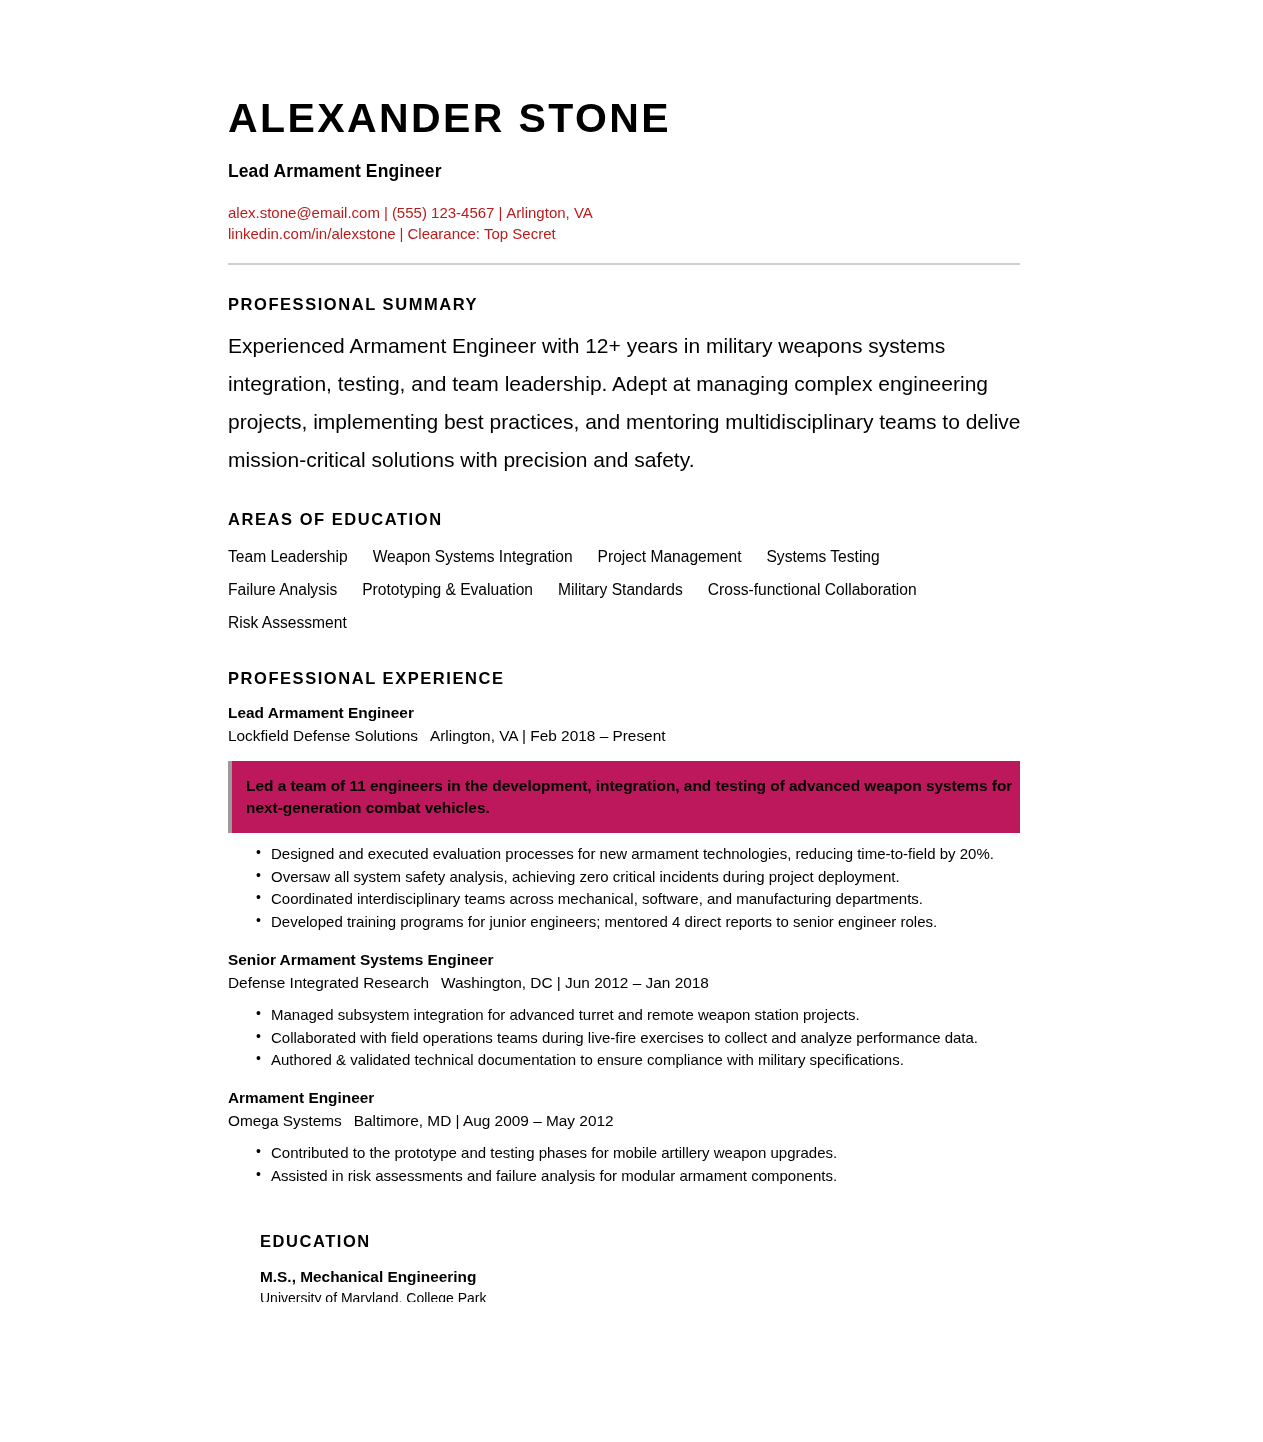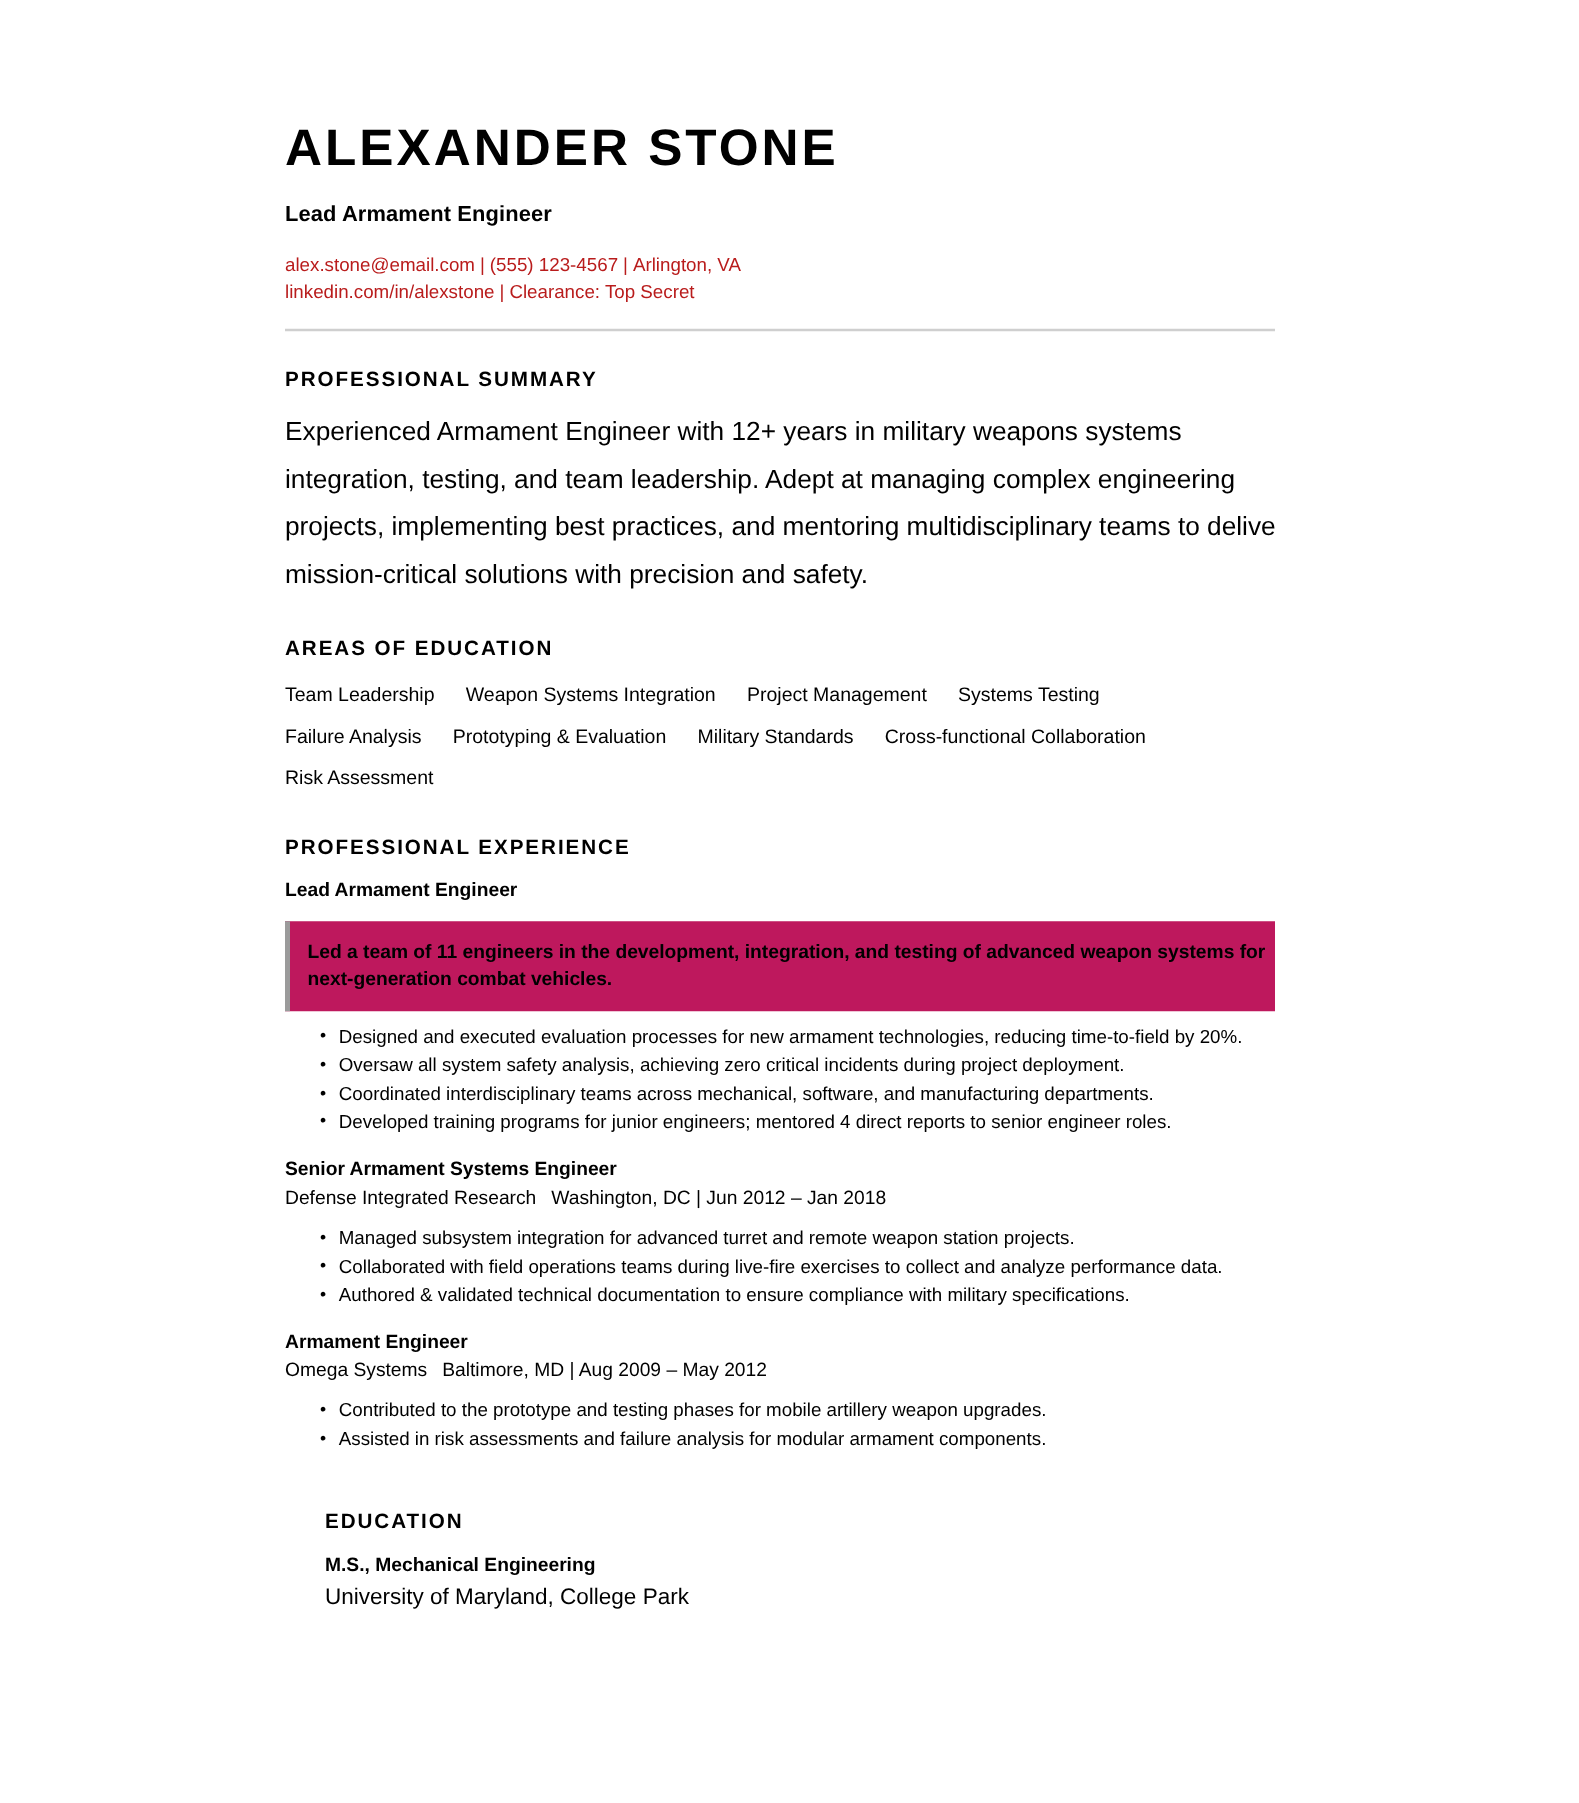--- a/index.html
+++ b/index.html
@@ -144,21 +144,21 @@
   .job-bullets-tight { padding-top: 8px; }
 
   
   .edu-entry { padding-top: 14px; }
   .edu-degree {
     font-size: 15.4px;
     font-weight: bold;
     line-height: 1.35;
   }
   .edu-school {
-    font-size: 18px;
+    font-size: 14px;
     line-height: 1.4;
     padding-top: 1px;
   }
 
   .section-education { padding-top: 14px; margin-left: 32px; }
 </style>
 </head>
 <body>
 
 <div class="page">
@@ -198,20 +198,23 @@
           <span class="expertise-item">Risk Assessment</span>
         </div>
       </div>
     </div>
 
     <div>
       <h2 class="section-title">PROFESSIONAL EXPERIENCE</h2>
 
       <div class="job">
         <div class="job-title">Lead Armament Engineer</div>
+        <div class="job-meta">
+          <span class="job-company">Lockfield Defense Solutions</span><span>Arlington, VA | Feb 2018 – Present</span>
+        </div>
         <div class="callout">
           <p class="callout-text">Led a team of 11 engineers in the development, integration, and testing of advanced weapon systems for next-generation combat vehicles.</p>
         </div>
         <ul class="bullets">
           <li>Designed and executed evaluation processes for new armament technologies, reducing time-to-field by 20%.</li>
           <li>Oversaw all system safety analysis, achieving zero critical incidents during project deployment.</li>
           <li>Coordinated interdisciplinary teams across mechanical, software, and manufacturing departments.</li>
           <li>Developed training programs for junior engineers; mentored 4 direct reports to senior engineer roles.</li>
         </ul>
       </div>

